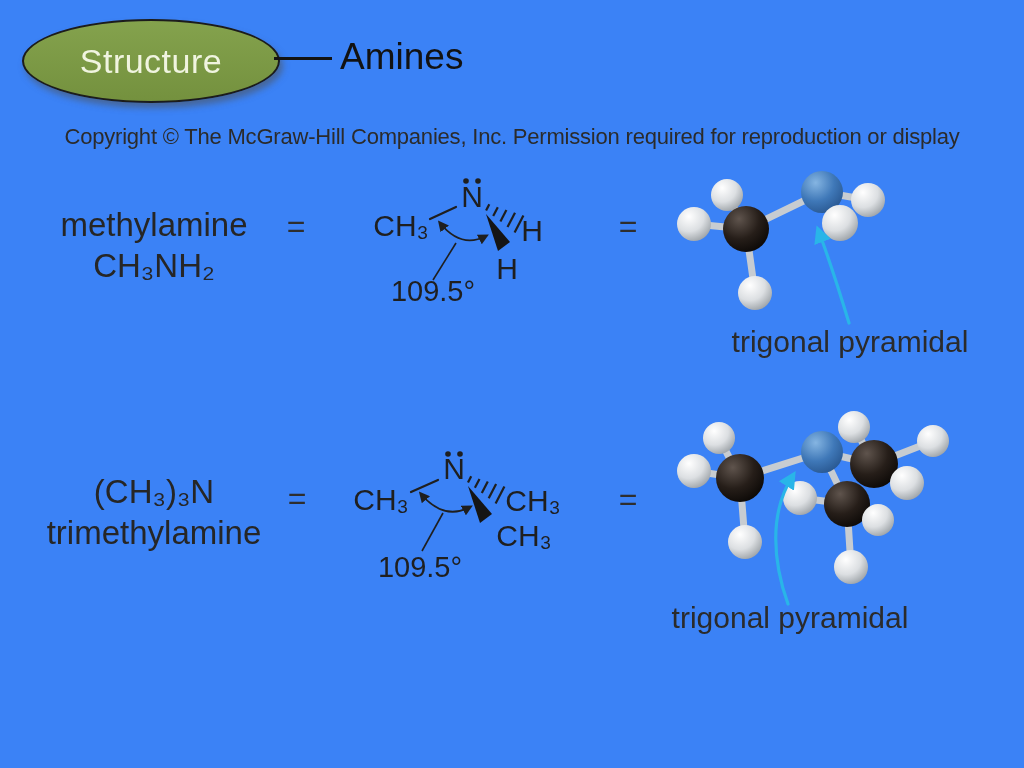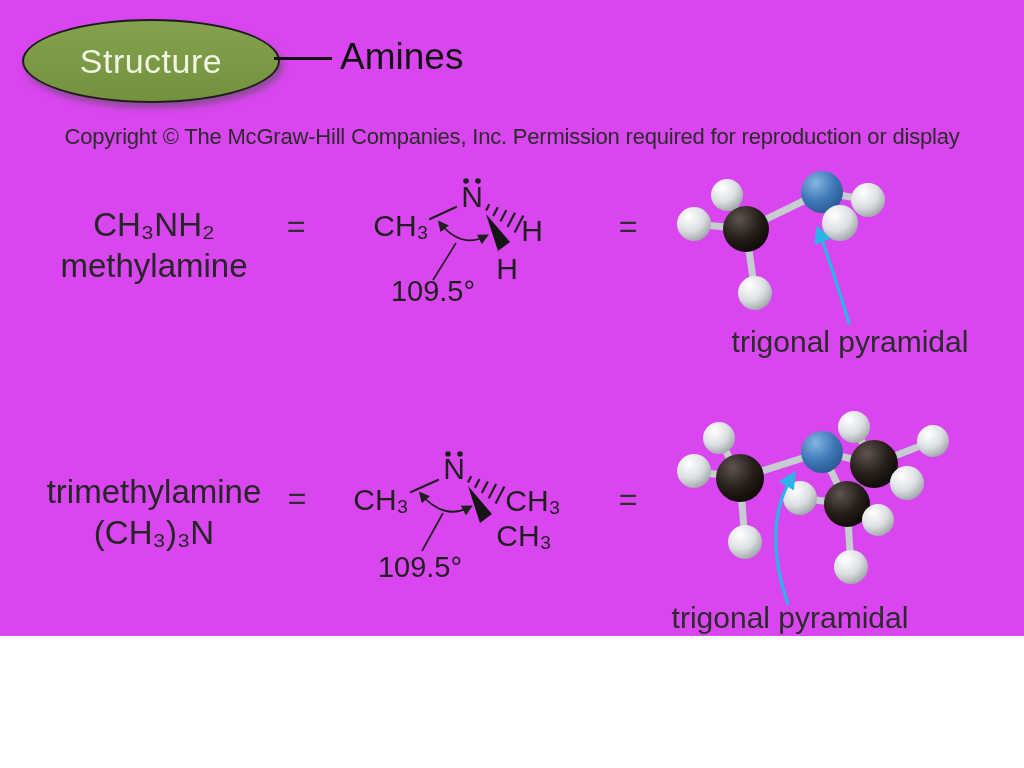--- a/index.html
+++ b/index.html
@@ -1,17 +1,17 @@
 <!DOCTYPE html>
 <html><head>
 <meta charset="utf-8">
 <style>
   html,body{margin:0;padding:0;background:#ffffff;}
   .slide{
-    position:relative;width:1024px;height:636px;background:#d946ef;
+    position:relative;width:1024px;height:768px;background:#3b82f6;
     font-family:"Liberation Sans",sans-serif;overflow:hidden;color:#1f1f1f;
   }
   
   .oval{
     position:absolute;left:22px;top:19px;width:254px;height:80px;
     background:linear-gradient(#84a24d,#74913e);
     border:2px solid #1c1c1c;border-radius:50%;
     box-shadow:3px 5px 6px rgba(80,80,80,.55);
     display:flex;align-items:center;justify-content:center;
   }
@@ -53,22 +53,22 @@
 
   <div class="oval">
     <span class="oval-label">Structure</span>
   </div>
   <div class="connector"></div>
   <div class="topic">Amines</div>
 
   <div class="copyright">Copyright © The McGraw-Hill Companies, Inc. Permission required for reproduction or display</div>
 
   <div class="chem-label" id="label-row1">
+    <span class="line">methylamine</span>
     <span class="line">CH₃NH₂</span>
-    <span class="line">methylamine</span>
   </div>
   <span class="eq" style="left:296px;top:228px;">=</span>
 
   <svg id="sf1" class="panel" viewBox="365 168 210 145">
     <defs>
       <marker id="arrA" viewBox="0 0 10 10" refX="7" refY="5" markerWidth="6" markerHeight="6" orient="auto-start-reverse">
         <path d="M0,0 L10,5 L0,10 z" fill="#1f1f1f"></path>
       </marker>
     </defs>
     <line class="bond2d" x1="430" y1="219" x2="456" y2="207"></line>
@@ -125,22 +125,22 @@
     <line class="bond3d" x1="822" y1="192" x2="868" y2="200"></line>
     <circle cx="868" cy="200" r="17" fill="url(#gH1)"></circle>
     <line class="bond3d" x1="822" y1="192" x2="840" y2="223"></line>
     <circle cx="822" cy="192" r="21" fill="url(#gN1)"></circle>
     <circle cx="840" cy="223" r="18" fill="url(#gH1)"></circle>
     <path class="arrow3d" d="M849,323 Q833,270 819,232" marker-end="url(#mC1)"></path>
     <text class="geo" x="850" y="352">trigonal pyramidal</text>
   </svg>
 
   <div class="chem-label" id="label-row2">
+    <span class="line">(CH₃)₃N</span>
     <span class="line">trimethylamine</span>
-    <span class="line">(CH₃)₃N</span>
   </div>
   <span class="eq" style="left:297px;top:500px;">=</span>
 
   <svg id="sf2" class="panel" viewBox="350 440 235 150">
     <defs>
       <marker id="arrB" viewBox="0 0 10 10" refX="7" refY="5" markerWidth="6" markerHeight="6" orient="auto-start-reverse">
         <path d="M0,0 L10,5 L0,10 z" fill="#1f1f1f"></path>
       </marker>
     </defs>
     <line class="bond2d" x1="411" y1="492" x2="438" y2="480"></line>

